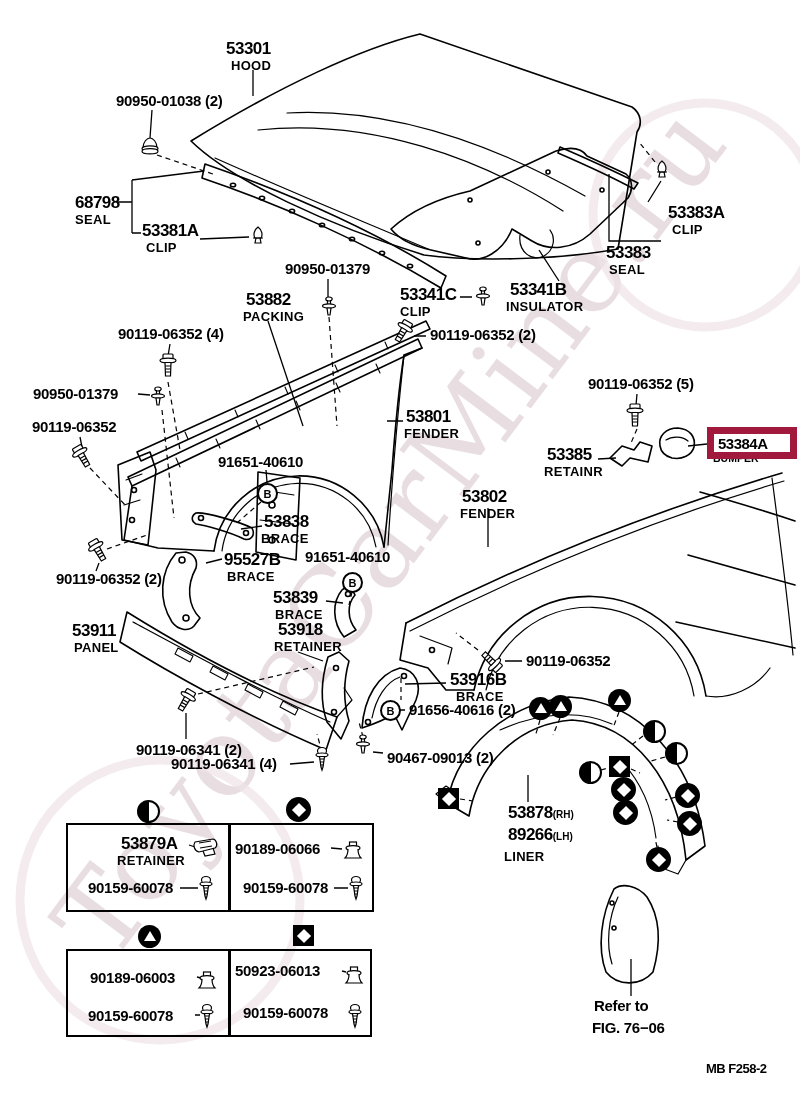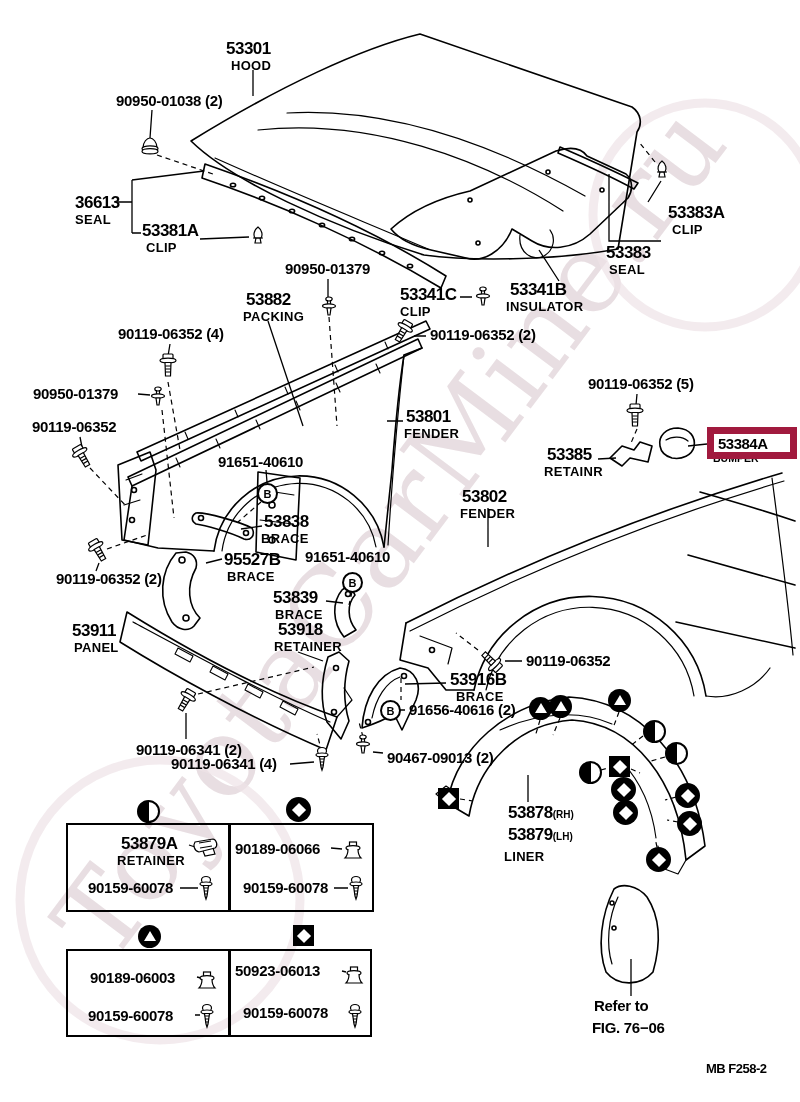--- a/index.html
+++ b/index.html
@@ -302,21 +302,21 @@
         <use href="#g-screw"></use>
       </g>
     <g transform="translate(355,1017)">
         <use href="#g-screw"></use>
       </g>
   </g>
 </svg>
 
 <div class="lbl" style="left:226px;top:40px"><span>53301</span><span class="sub" style="padding-left:5px">HOOD</span></div>
 <div class="lbl fnum" style="left:116px;top:93px">90950-01038 (2)</div>
-<div class="lbl" style="left:75px;top:194px"><span>36613</span><span class="sub">SEAL</span></div>
+<div class="lbl" style="left:75px;top:194px"><span>68798</span><span class="sub">SEAL</span></div>
 <div class="lbl" style="left:142px;top:222px"><span>53381A</span><span class="sub" style="padding-left:4px">CLIP</span></div>
 <div class="lbl fnum" style="left:285px;top:261px">90950-01379</div>
 <div class="lbl" style="left:668px;top:204px"><span>53383A</span><span class="sub" style="padding-left:4px">CLIP</span></div>
 <div class="lbl" style="left:606px;top:244px"><span>53383</span><span class="sub" style="padding-left:3px">SEAL</span></div>
 <div class="lbl" style="left:400px;top:286px"><span>53341C</span><span class="sub">CLIP</span></div>
 <div class="lbl" style="left:510px;top:281px"><span>53341B</span><span class="sub" style="margin-left:-4px">INSULATOR</span></div>
 <div class="lbl" style="left:246px;top:291px"><span>53882</span><span class="sub" style="margin-left:-3px">PACKING</span></div>
 <div class="lbl fnum" style="left:118px;top:326px">90119-06352 (4)</div>
 <div class="lbl fnum" style="left:430px;top:327px">90119-06352 (2)</div>
 <div class="lbl fnum" style="left:33px;top:386px">90950-01379</div>
@@ -333,21 +333,21 @@
 <div class="lbl" style="left:278px;top:621px"><span>53918</span><span class="sub" style="margin-left:-4px">RETAINER</span></div>
 <div class="lbl fnum" style="left:56px;top:571px">90119-06352 (2)</div>
 <div class="lbl" style="left:72px;top:622px"><span>53911</span><span class="sub" style="padding-left:2px">PANEL</span></div>
 <div class="lbl fnum" style="left:526px;top:653px">90119-06352</div>
 <div class="lbl" style="left:450px;top:671px"><span>53916B</span><span class="sub" style="padding-left:6px">BRACE</span></div>
 <div class="lbl fnum" style="left:409px;top:702px">91656-40616 (2)</div>
 <div class="lbl fnum" style="left:136px;top:742px">90119-06341 (2)</div>
 <div class="lbl fnum" style="left:171px;top:756px">90119-06341 (4)</div>
 <div class="lbl fnum" style="left:387px;top:750px">90467-09013 (2)</div>
 <div class="lbl" style="left:508px;top:804px"><span>53878</span><span class="side">(RH)</span></div>
-<div class="lbl" style="left:508px;top:826px"><span>53879</span><span class="side">(LH)</span></div>
+<div class="lbl" style="left:508px;top:826px"><span>89266</span><span class="side">(LH)</span></div>
 <div class="lbl" style="left:504px;top:848px">
     <span class="sub-only">LINER</span>
   </div>
 
 <div class="hl-sub">BUMPER</div>
 <div class="hl-box">
     <span>53384A</span>
   </div>
 
 <div class="circ-b" style="left:257px;top:483px">B</div>

